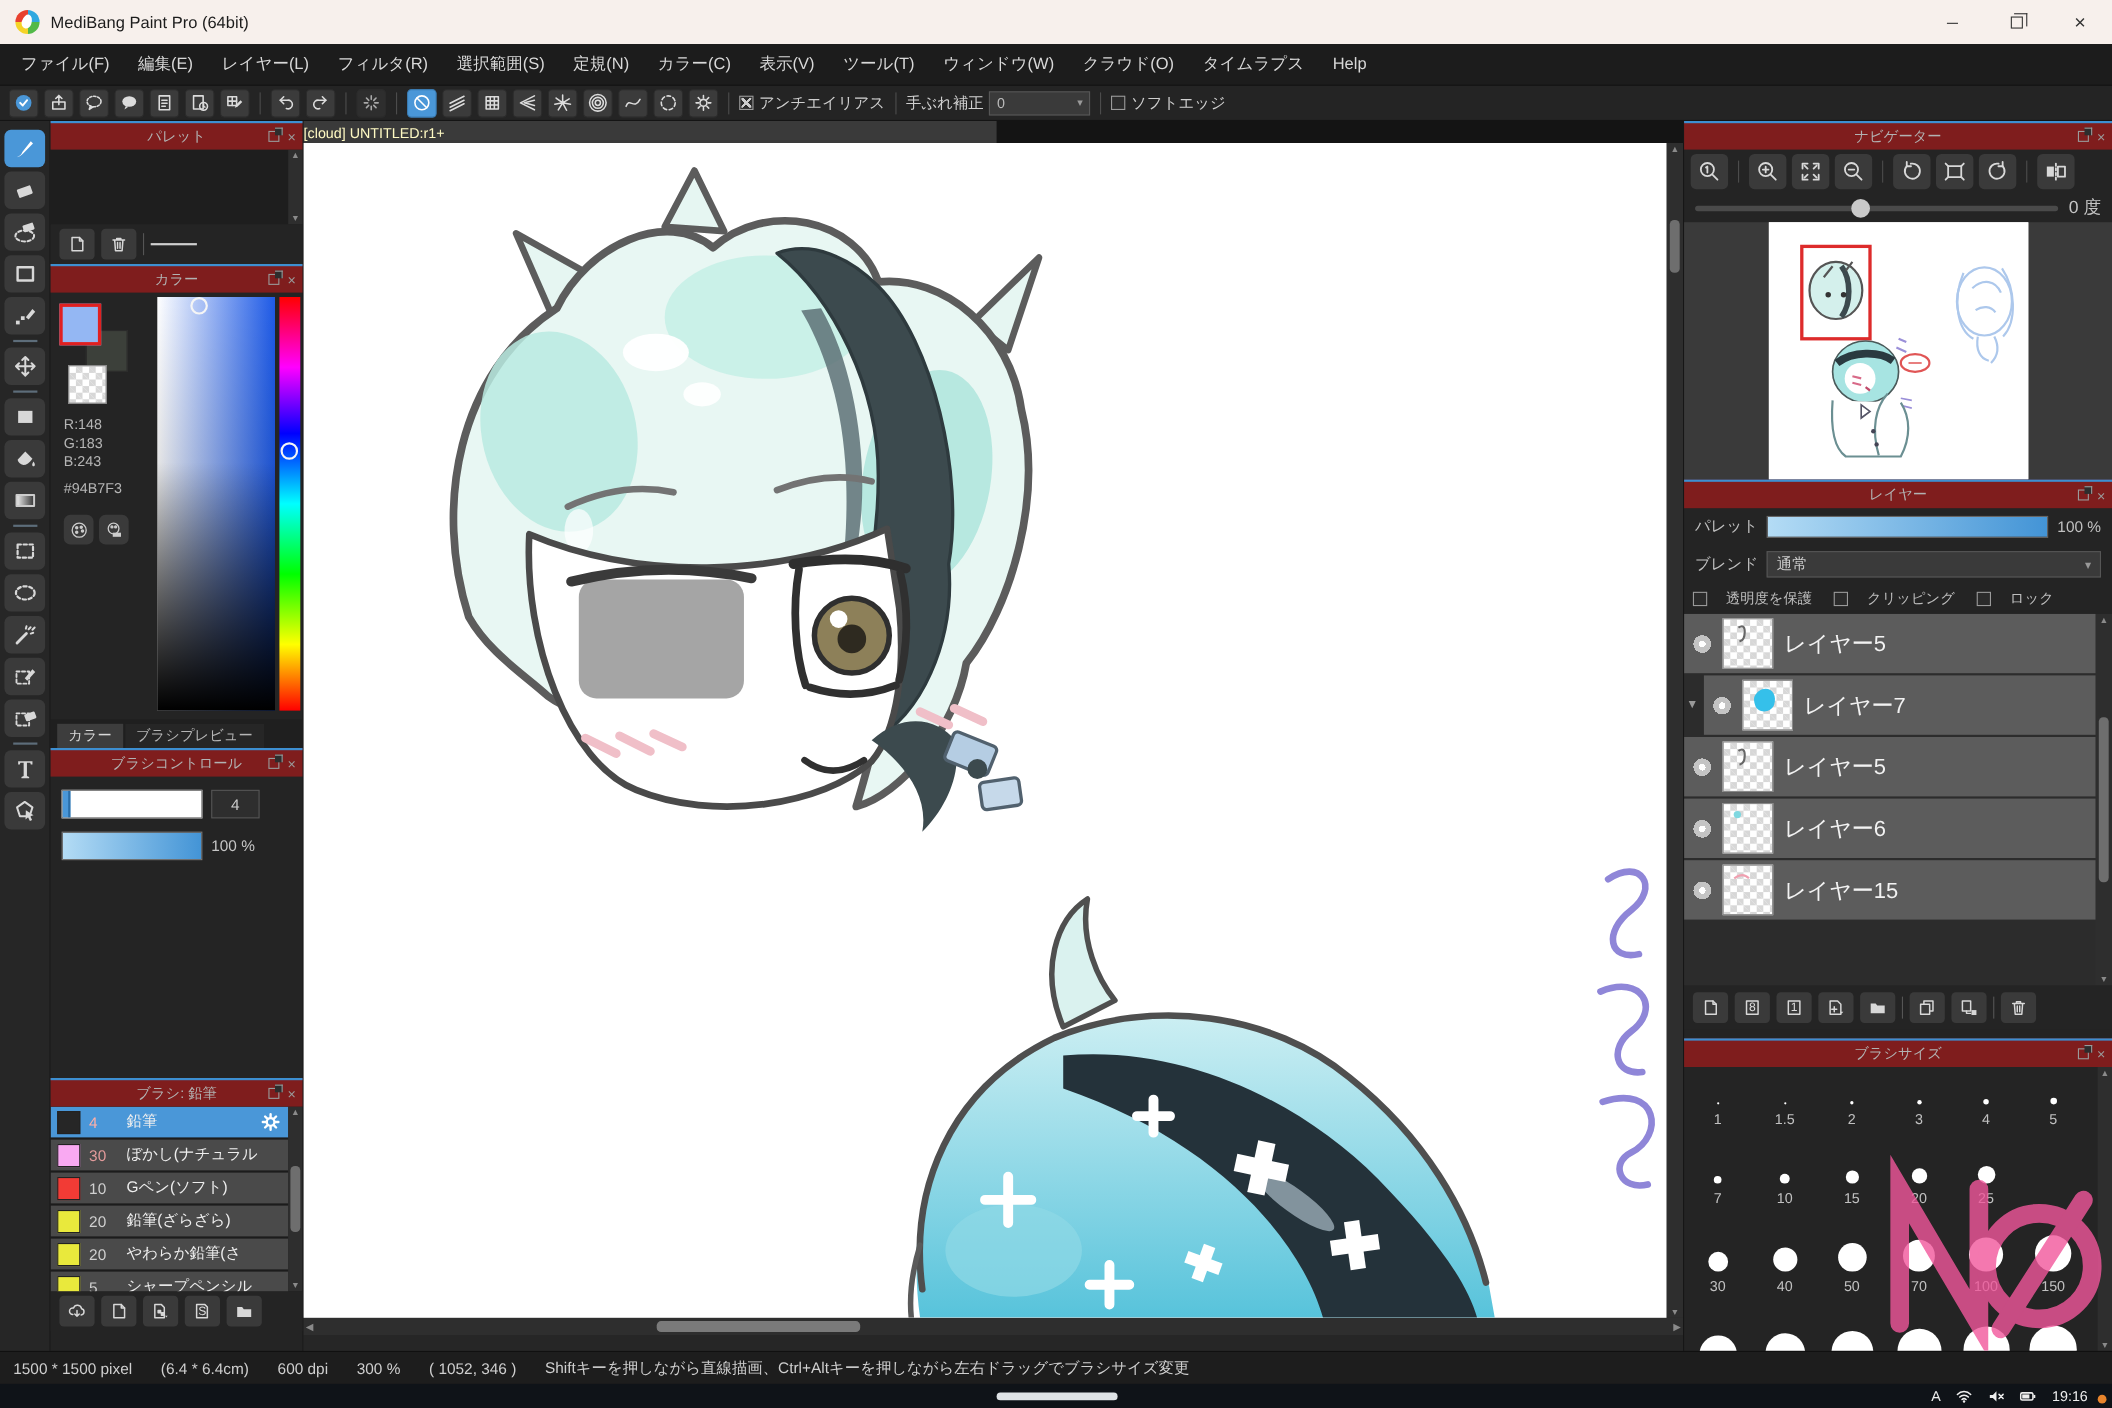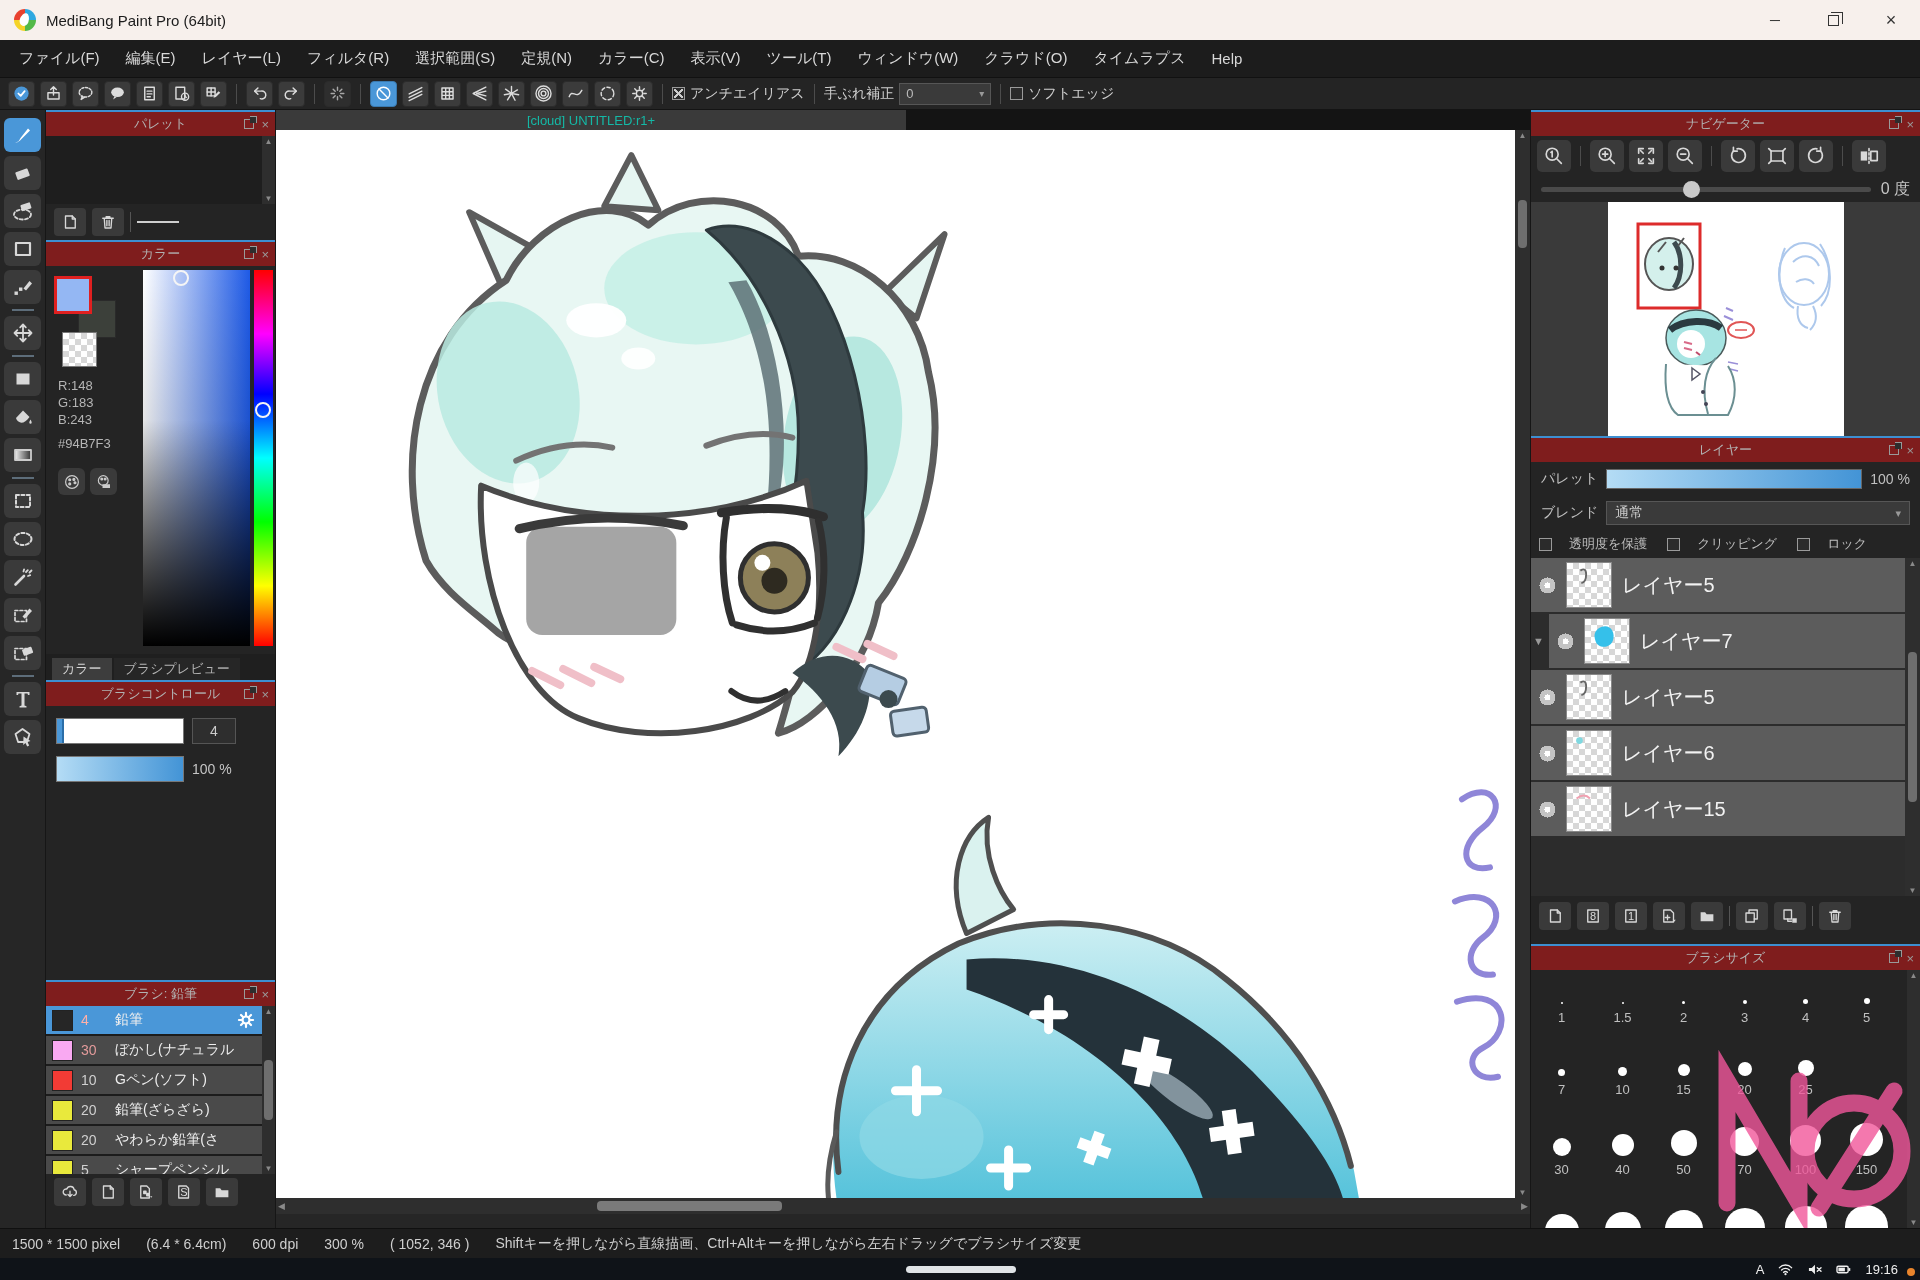--- a/index.html
+++ b/index.html
@@ -93,21 +93,21 @@
   .bsw{width:21px;height:21px;border:1px solid #222;flex:none}
   .bnum{width:26px;font-size:14px;color:#d0d0d0;flex:none}
   .brow.sel .bnum{color:#ffb0a8}
   .bnum.pinkish{color:#e39b9b}
   .bname{font-size:14px;color:#eee;white-space:nowrap;overflow:hidden}
   .gear-svg{width:20px;height:20px;margin-left:auto;flex:none}
 
   
   .canvaswrap{flex:1;display:flex;flex-direction:column;background:#262626;min-width:0}
   .tabbar{height:20px;background:#141414;display:flex;flex:none}
-  .canvas-tab{width:630px;background:#3a3a3a;color:#14b8a6;font-size:13px;display:flex;align-items:center;justify-content:center}
+  .canvas-tab{width:630px;background:#3a3a3a;color:#fef9c3;font-size:13px;display:flex;align-items:center;justify-content:flex-start}
   .canvas-zone{flex:1;display:flex;min-height:0}
   .canvas-white{flex:1;background:#fff;position:relative;overflow:hidden}
   .canvas-white svg{position:absolute;inset:0;width:100%;height:100%}
   .hscroll{height:16px;background:#2e2e2e;display:flex;align-items:center;color:#8a8a8a;font-size:9px;padding:0 2px;gap:2px;flex:none}
   .htrack{flex:1;height:12px;position:relative}
   .hthumb{position:absolute;left:310px;width:185px;top:1px;height:10px;background:#7a7a7a;border-radius:4px}
   .canvas-gap{height:14px;background:#262626;flex:none}
 
   
   .rightcol{width:390px;background:#242424;border-left:1px solid #161616;display:flex;flex-direction:column}

